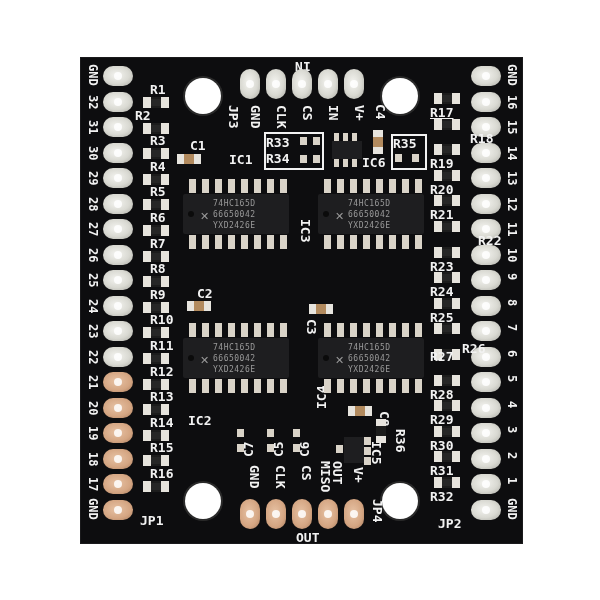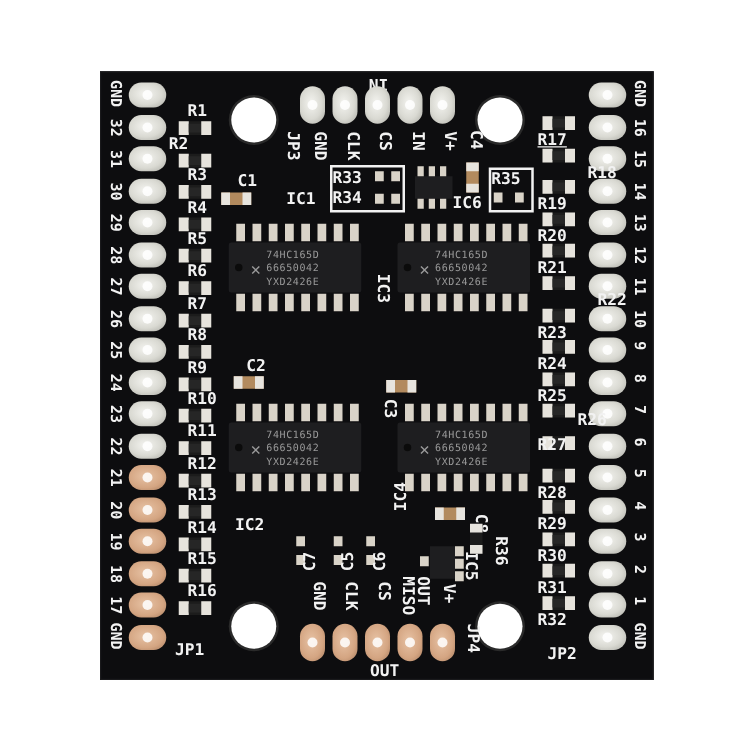--- a/index.html
+++ b/index.html
@@ -404,21 +404,21 @@
       <div class="body"></div>
     </div>
     <div class="silk" style="left:350px;top:228.20000000000002px;">R24</div>
     <div class="res" style="left:354px;top:240.8px;">
       <div class="body"></div>
     </div>
     <div class="silk" style="left:350px;top:253.8px;">R25</div>
     <div class="res" style="left:354px;top:266.4px;">
       <div class="body"></div>
     </div>
-    <div class="silk" style="left:350px;top:273px;padding-left:32px;">R26</div>
+    <div class="silk" style="left:350px;top:285px;padding-left:32px;">R26</div>
     <div class="res" style="left:354px;top:292px;">
       <div class="body"></div>
     </div>
     <div class="silk" style="left:350px;top:293px;">R27</div>
     <div class="res" style="left:354px;top:317.6px;">
       <div class="body"></div>
     </div>
     <div class="silk" style="left:350px;top:330.6px;">R28</div>
     <div class="res" style="left:354px;top:343.20000000000005px;">
       <div class="body"></div>

